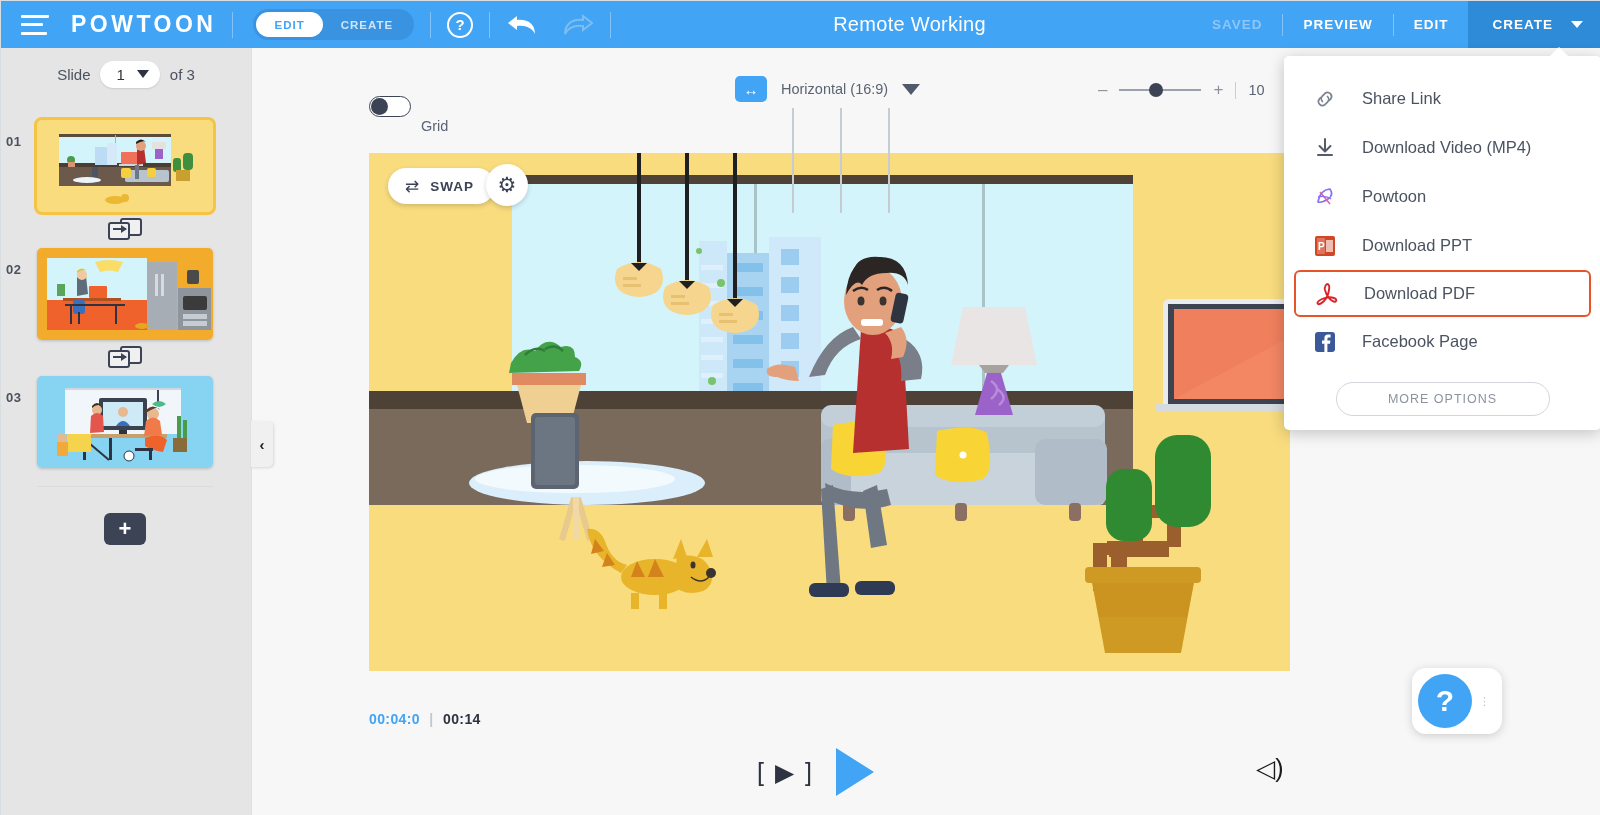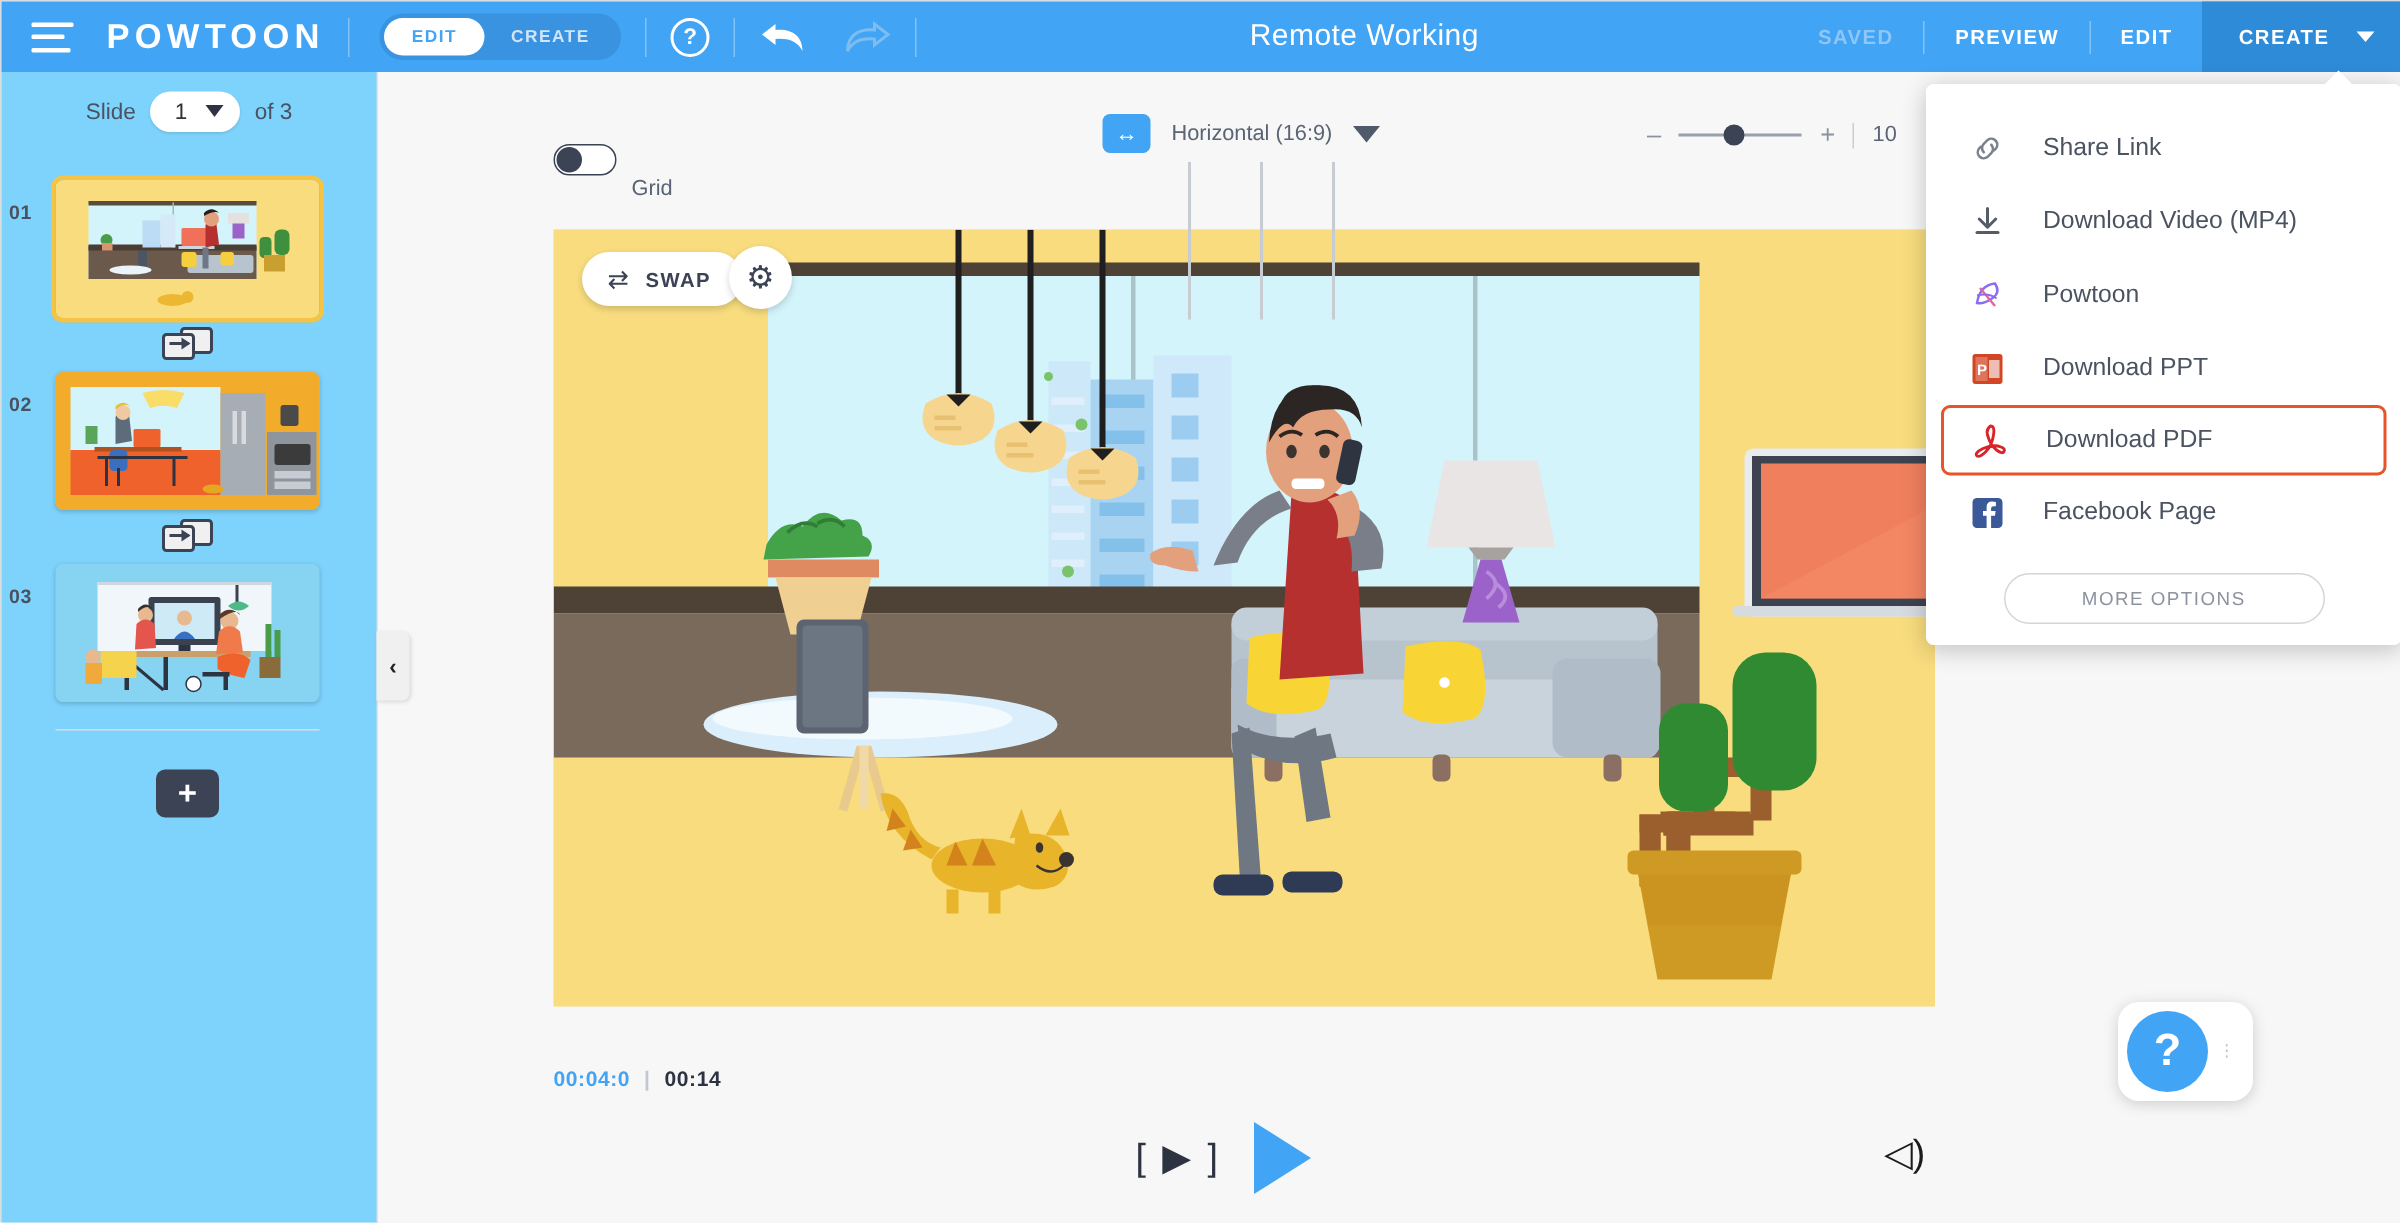--- a/index.html
+++ b/index.html
@@ -82,21 +82,21 @@
   .caret-down {
     width: 0; height: 0;
     border-left: 6px solid transparent; border-right: 6px solid transparent;
     border-top: 7px solid #fff;
   }
 
   
   #sidebar {
     position: absolute; top: 47px; left: 0;
     width: 251px; height: 768px;
-    background: #7dd3fc;
+    background: #e5e5e5;
     border-right: 1px solid #e0e0e0;
   }
   #slide-nav {
     display: flex; align-items: center; justify-content: center;
     gap: 10px; height: 52px; font-size: 15px; color: #4a5260;
   }
   #slide-select {
     background: #fff; border-radius: 14px; height: 27px;
     display: flex; align-items: center; gap: 12px;
     padding: 0 11px 0 16px; cursor: pointer;

